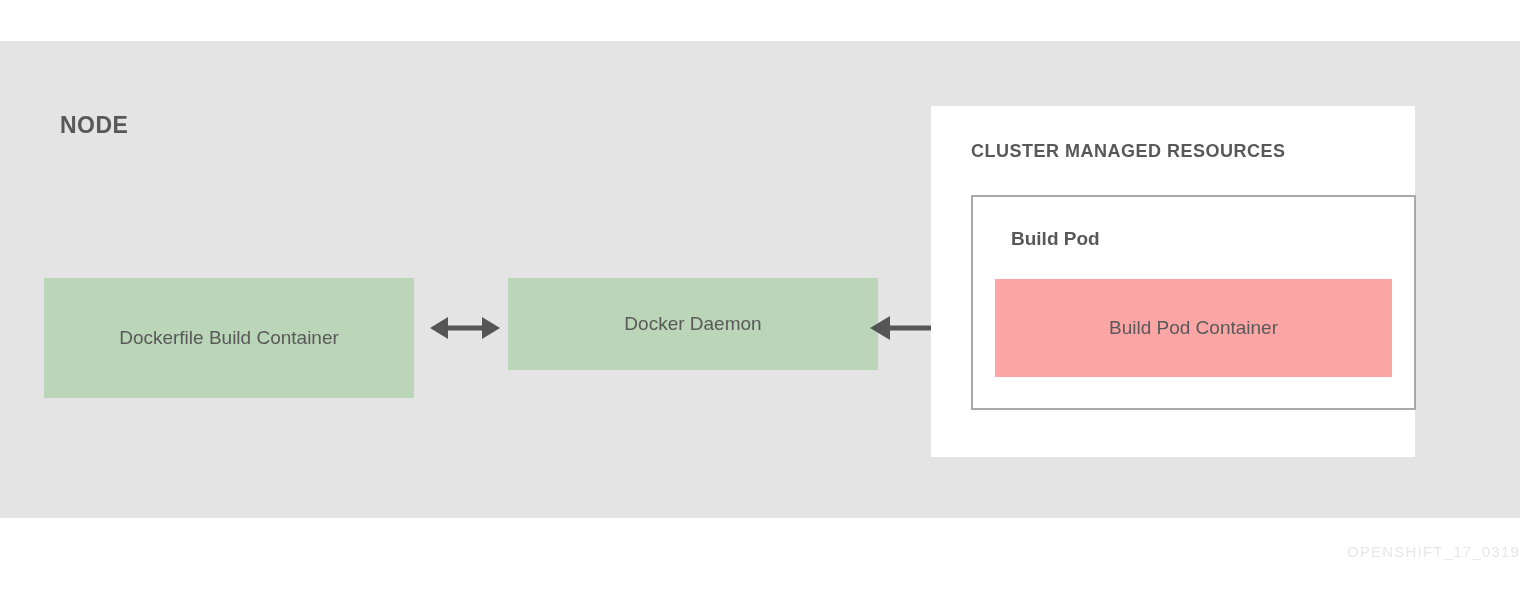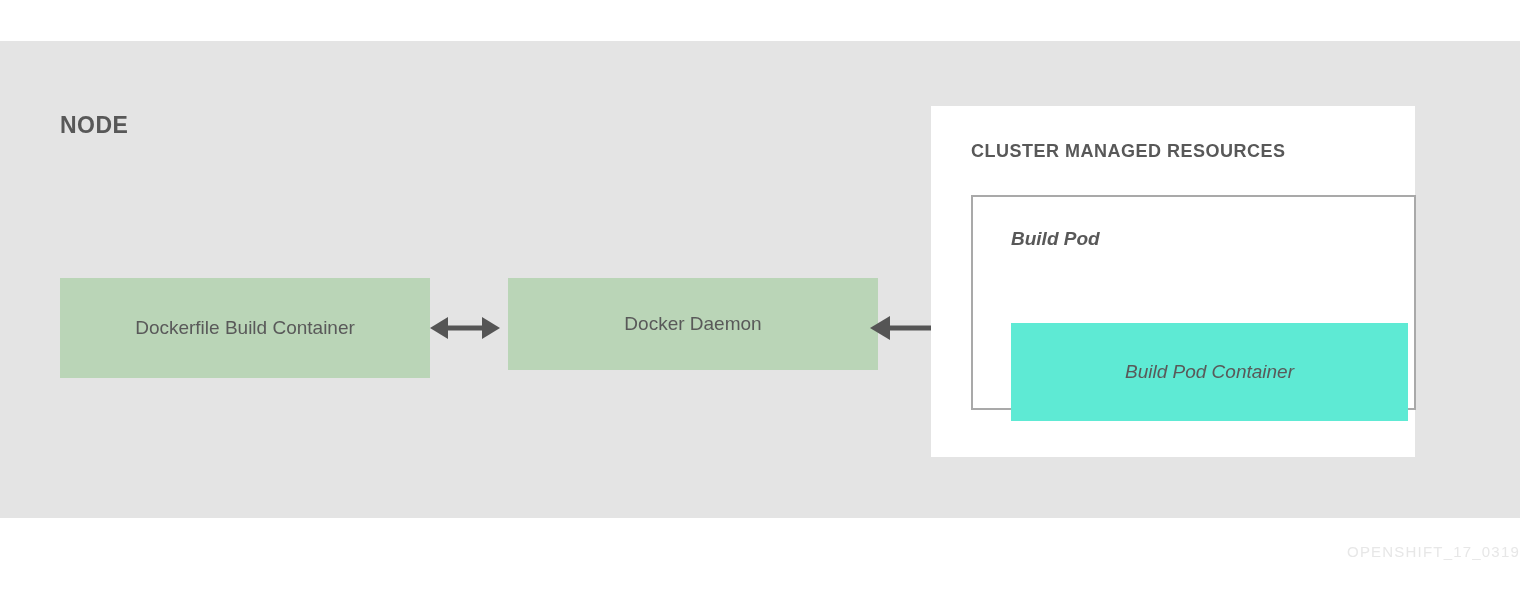--- a/index.html
+++ b/index.html
@@ -50,24 +50,24 @@
     align-items: center;
     justify-content: center;
   }
   .green-box .box-label {
     font-size: 19px;
     color: #595959;
     white-space: nowrap;
   }
 
   #dockerfile-build-container-box {
-    left: 60px;
+    left: 44px;
     top: 278px;
     width: 370px;
-    height: 100px;
+    height: 120px;
   }
   #docker-daemon-box {
     left: 508px;
     top: 278px;
     width: 370px;
     height: 92px;
   }
 
   
   #cluster-panel {
@@ -93,44 +93,42 @@
   
   #build-pod-box {
     position: absolute;
     left: 40px;
     top: 89px;
     width: 445px;
     height: 215px;
     border: 2px solid #a9a9a9;
     box-sizing: border-box;
     background: transparent;
-    font-style: italic;
   }
 
   #build-pod-title {
     position: absolute;
     left: 38px;
     top: 31px;
     font-size: 19px;
     font-weight: bold;
     color: #585858;
     white-space: nowrap;
   }
 
   #build-pod-container-box {
     position: absolute;
-    left: 38px;
+    left: 22px;
     top: 82px;
     width: 397px;
     height: 98px;
-    background: #5eead4;
+    background: #fca5a5;
     display: flex;
     align-items: center;
     justify-content: center;
-    margin-top: 44px;
   }
   #build-pod-container-box .box-label {
     font-size: 19px;
     color: #595959;
     white-space: nowrap;
   }
 
   
   .arrow {
     position: absolute;

